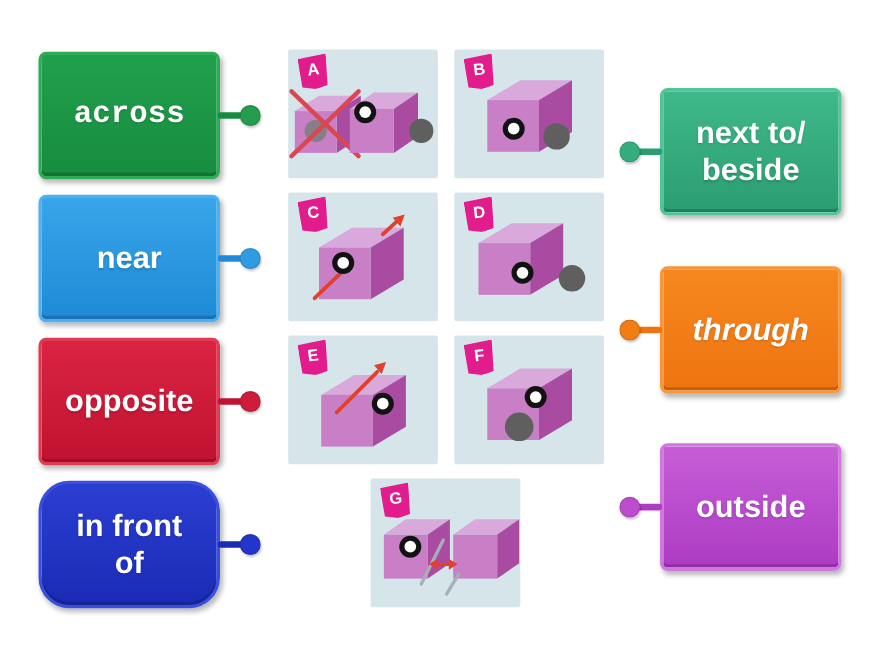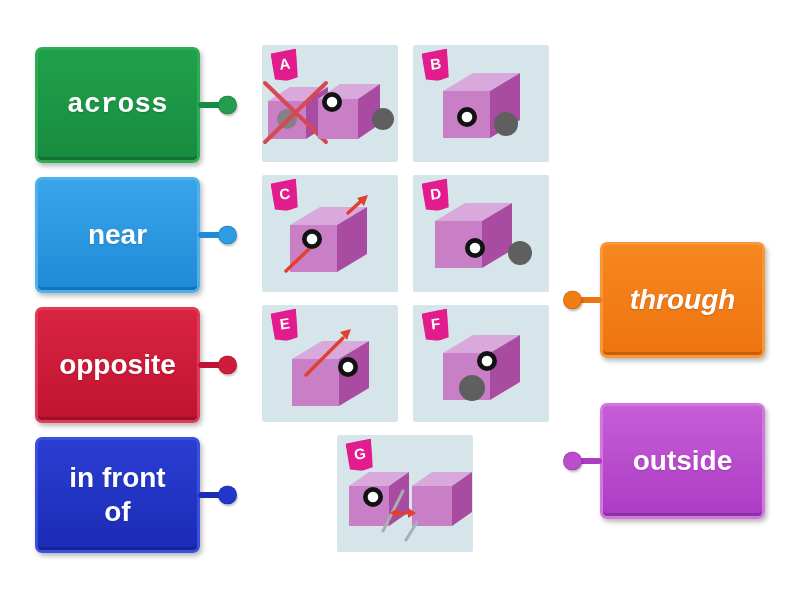--- a/index.html
+++ b/index.html
@@ -27,21 +27,21 @@
   .c-blue   { --c1:#38a4e9; --c2:#1f8bd8; --cb:#4fb0ee; --dot:#2f9ce2; }
   .c-red    { --c1:#d92442; --c2:#c01331; --cb:#e03a55; --dot:#d01c3b; }
   .c-royal  { --c1:#2a3ed1; --c2:#1b2bb6; --cb:#3a50dd; --dot:#2336cb; }
   .c-teal   { --c1:#3fb989; --c2:#2b9d72; --cb:#52c497; --dot:#35ad7d; }
   .c-orange { --c1:#f6871f; --c2:#ee7410; --cb:#f8963a; --dot:#f07e14; }
   .c-purple { --c1:#c65ed7; --c2:#ad3bc4; --cb:#d276e0; --dot:#bd4cce; }
 
   .pos-across  { left:35px; top:47px;font-family:Liberation Mono, monospace; }
   .pos-near    { left:35px; top:177px; }
   .pos-opposite{ left:35px; top:307px; }
-  .pos-infront { left:35px; top:437px; }
+  .pos-infront { left:35px; top:437px;border-radius:28px; }
   .pos-nextto  { left:600px; top:80px; }
   .pos-through { left:600px; top:242px;font-style:italic; }
   .pos-outside { left:600px; top:403px;text-align:center; }
 
   .connector-stub {
     position:absolute; width:25px; height:6px; border-radius:3px;
     top:50%; transform:translateY(-50%); background:var(--c2);
   }
   .word-card.side-right .connector-stub { right:-26px; }
   .word-card.side-left  .connector-stub { left:-26px; }
@@ -97,20 +97,26 @@
     <span class="connector-stub"></span>
     <span class="connector-dot"></span>
   </div>
   <div class="word-card side-right c-royal pos-infront">
     <span>in front
 of</span>
     <span class="connector-stub"></span>
     <span class="connector-dot"></span>
   </div>
 
+  <div class="word-card side-left c-teal pos-nextto">
+    <span>next to/
+beside</span>
+    <span class="connector-stub"></span>
+    <span class="connector-dot"></span>
+  </div>
   <div class="word-card side-left c-orange pos-through">
     <span>through</span>
     <span class="connector-stub"></span>
     <span class="connector-dot"></span>
   </div>
   <div class="word-card side-left c-purple pos-outside">
     <span>outside</span>
     <span class="connector-stub"></span>
     <span class="connector-dot"></span>
   </div>

